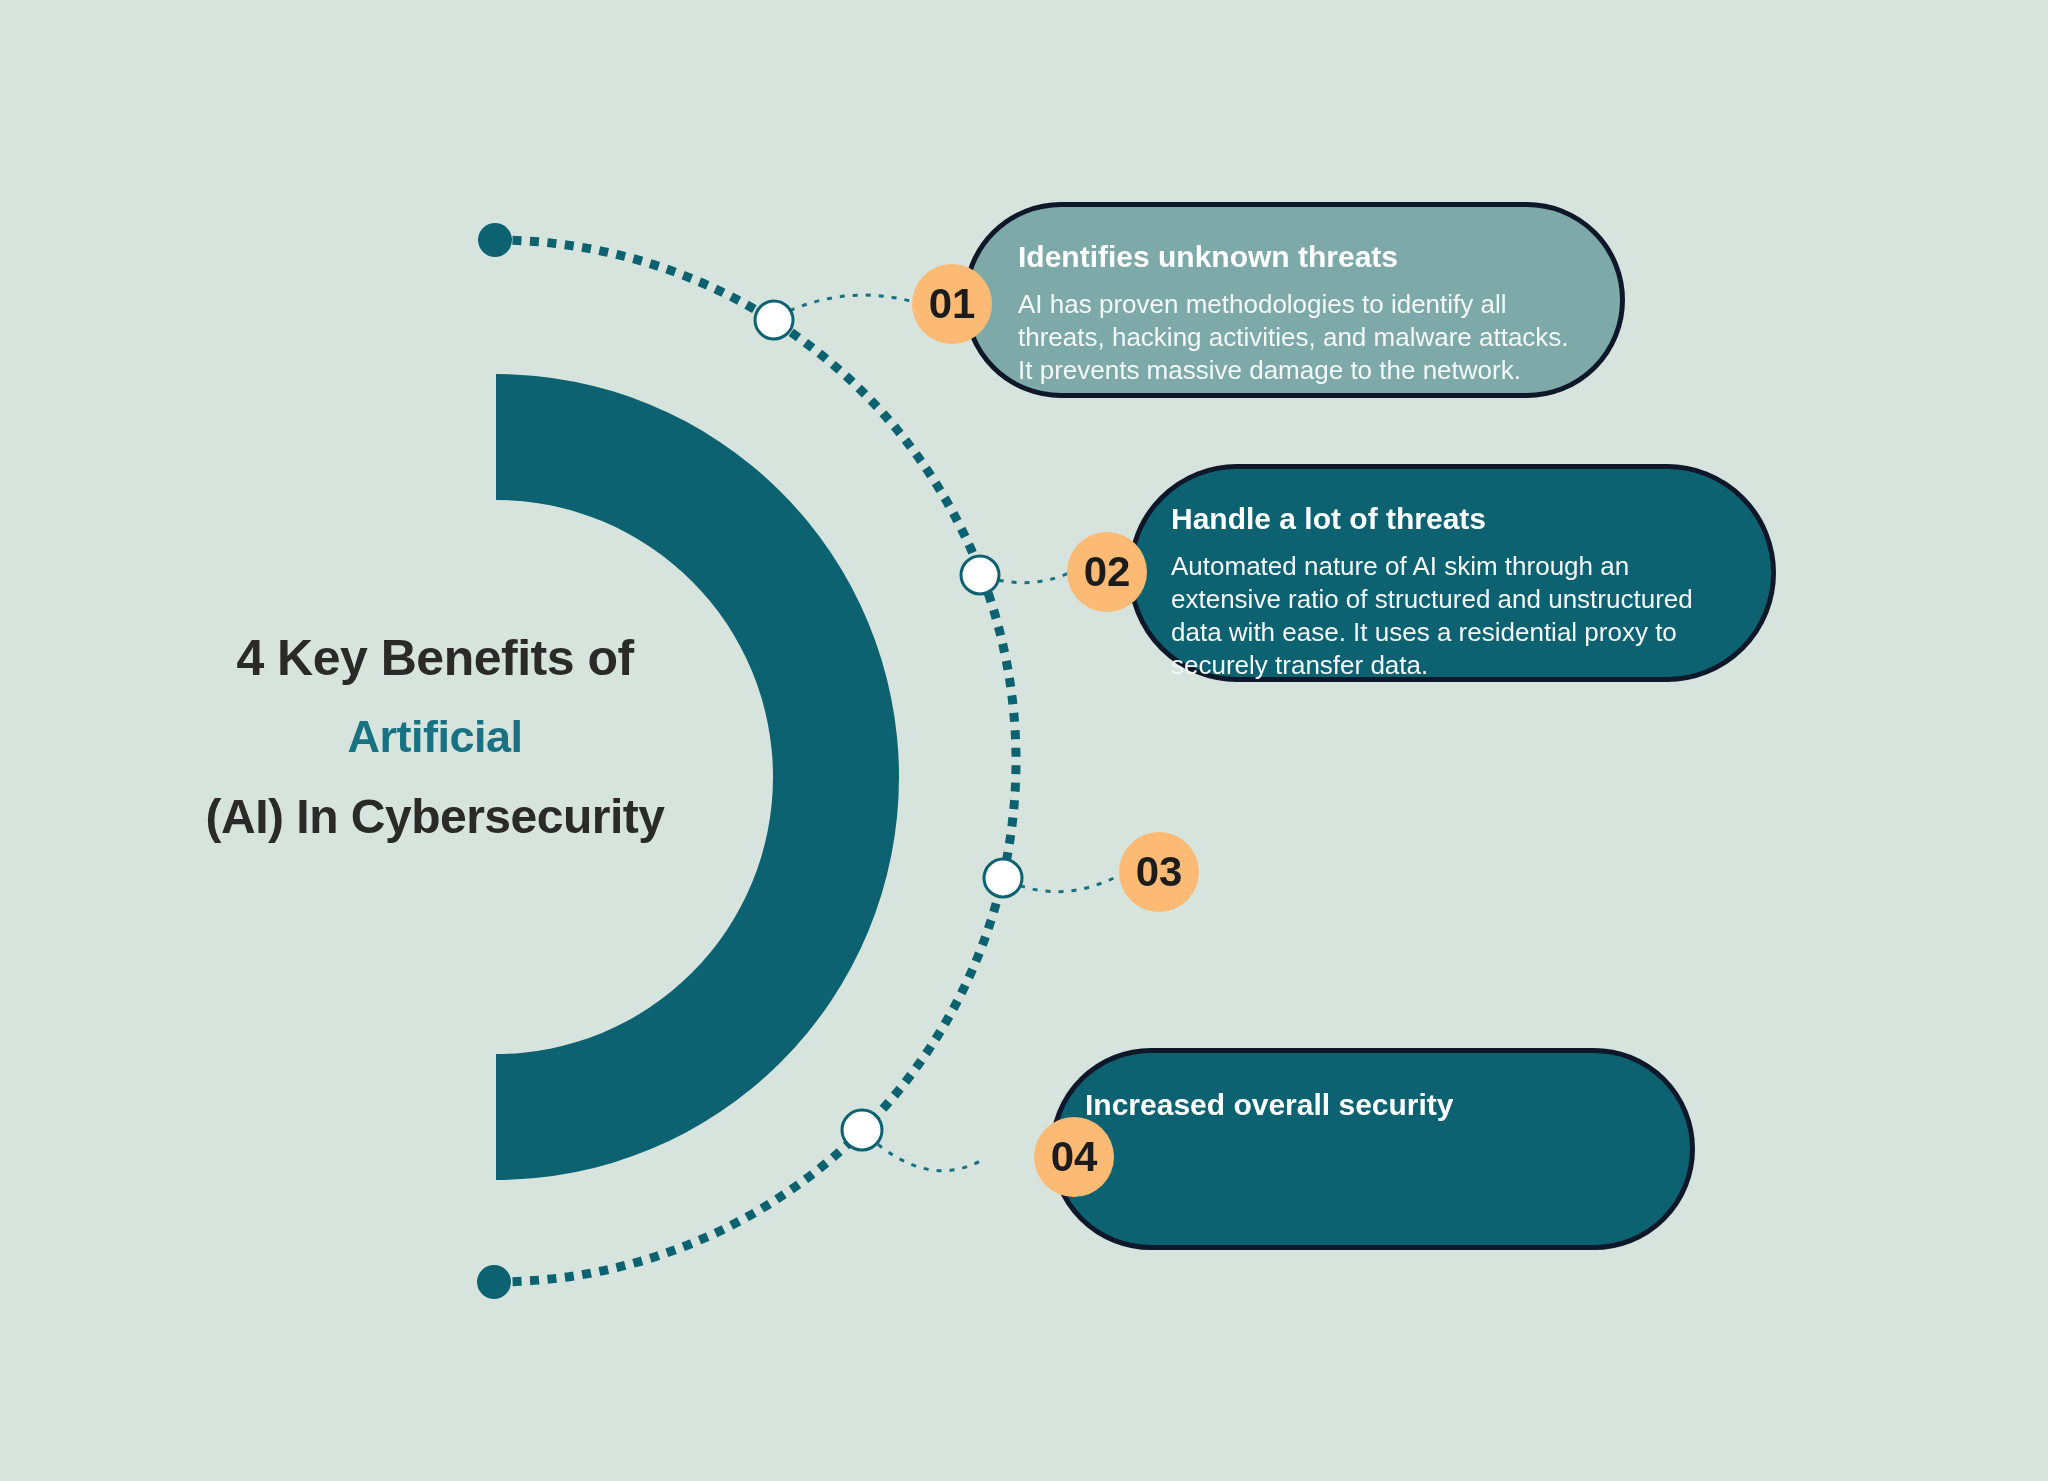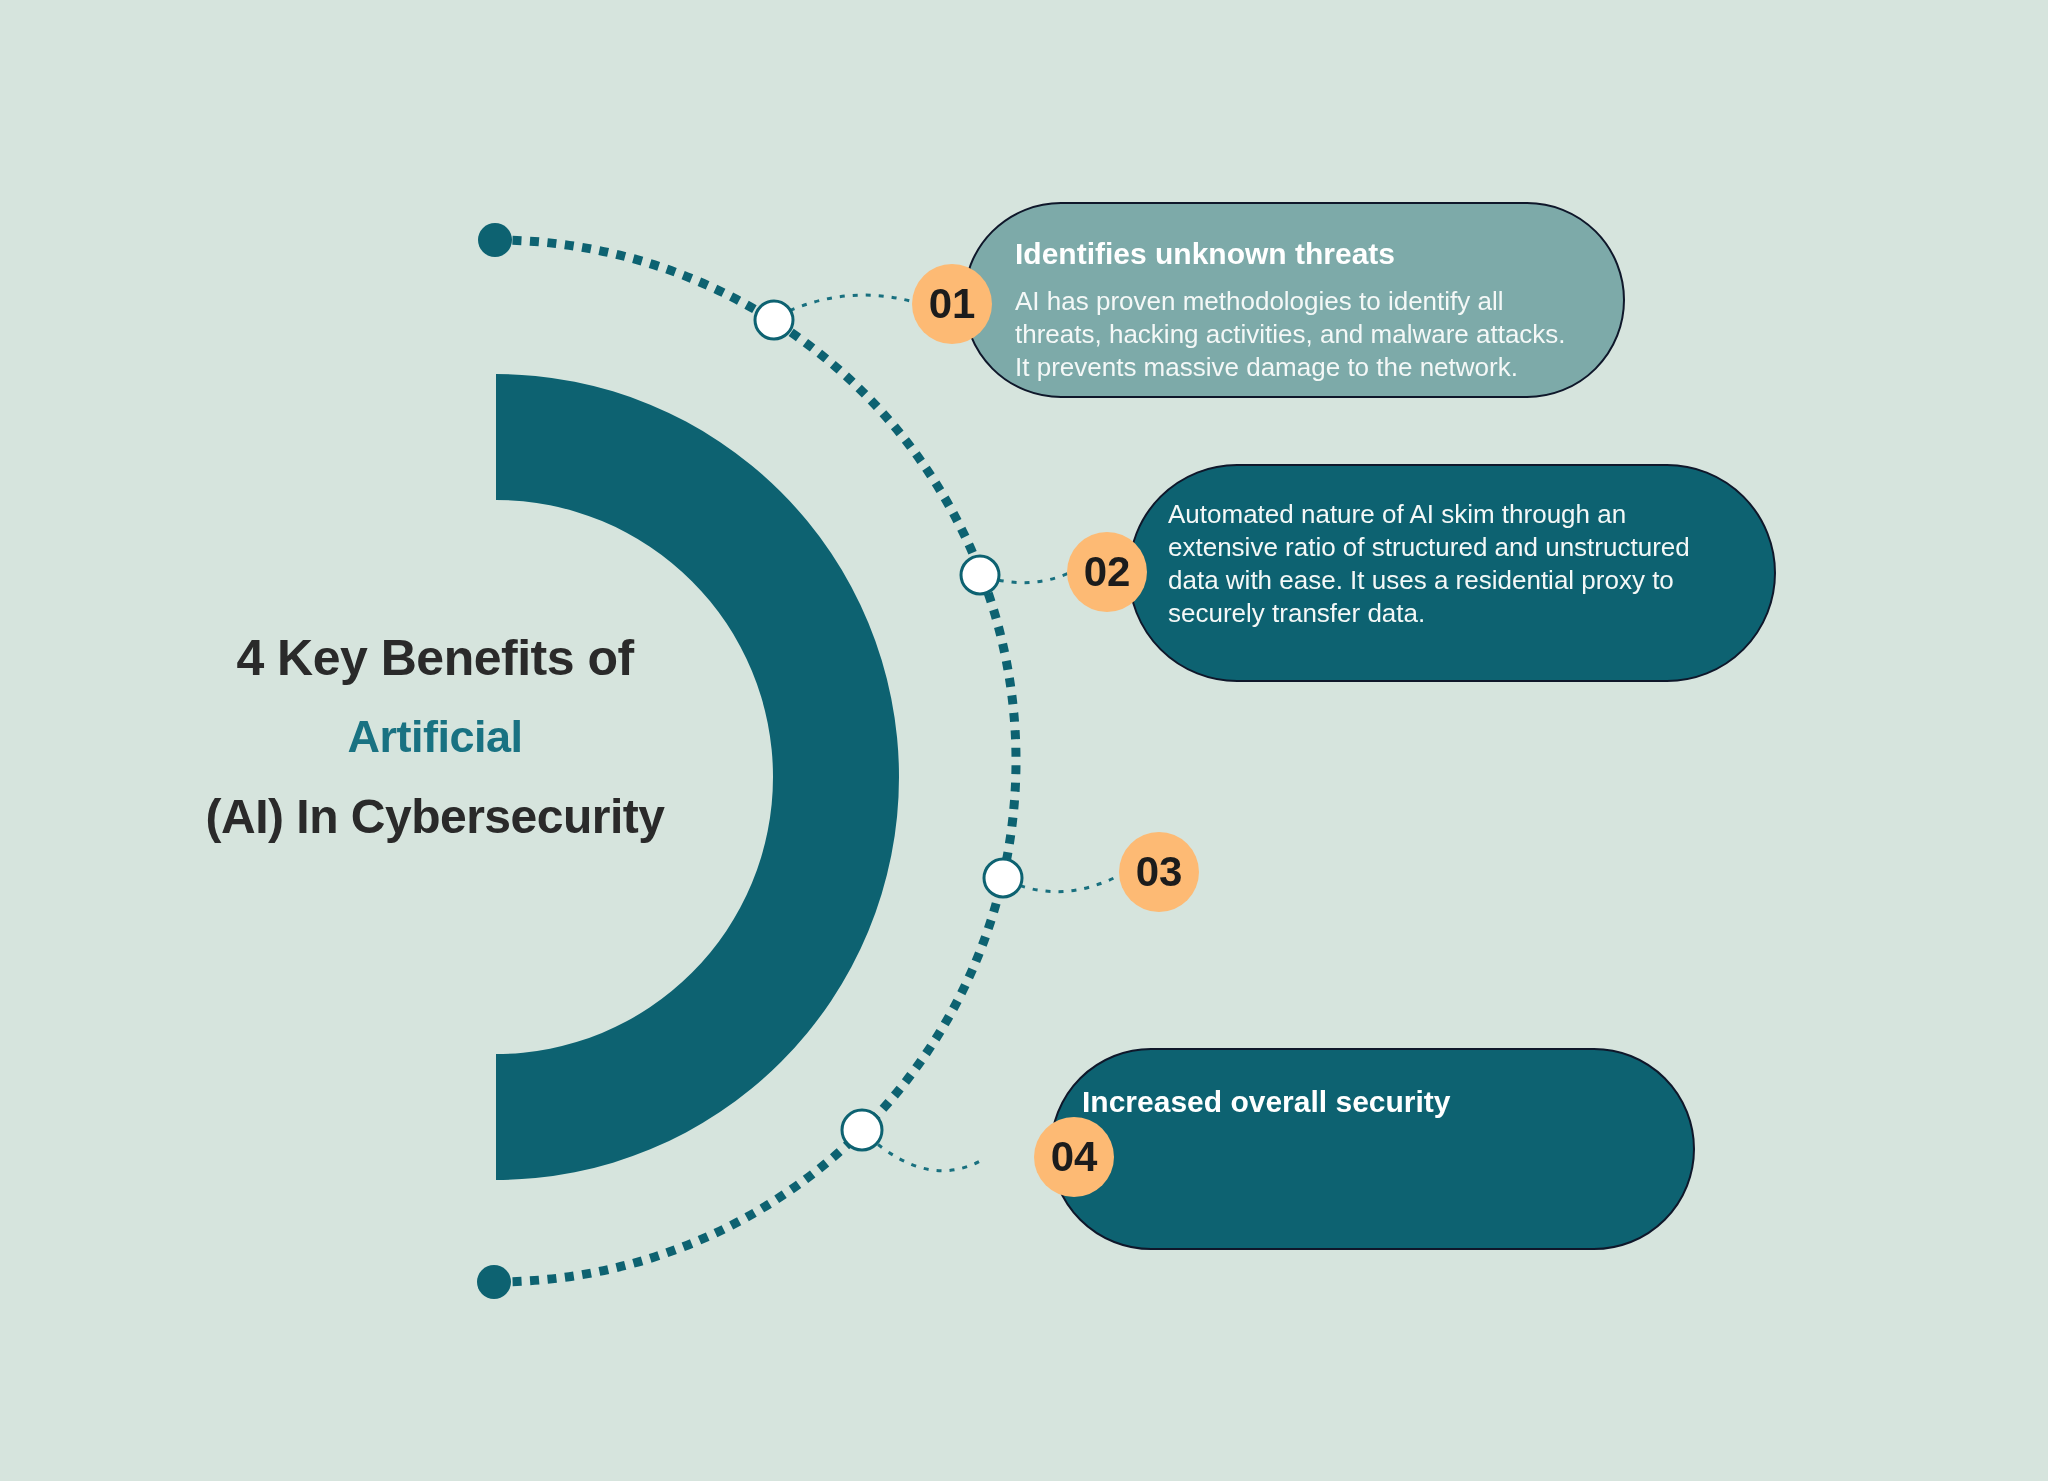--- a/index.html
+++ b/index.html
@@ -20,21 +20,21 @@
     font-size:50px;line-height:72px;font-weight:700;color:#2a2a2a;letter-spacing:-0.5px;
   }
   .title-line-large{
     font-size:45px;line-height:86px;font-weight:700;color:#197282;letter-spacing:-0.5px;
   }
   .title-line-small.last{font-size:48px;line-height:74px;}
   
   .card{
     position:absolute;
     box-sizing:border-box;
-    border:2px solid #0f172a;
+    border:5px solid #0f172a;
     color:#ffffff;
   }
   .card.light{background:#7daaa9;}
   .card.dark{background:#0d6271;}
   .card-title{
     font-size:30px;font-weight:700;line-height:36px;margin:0 0 13px 0;color:#ffffff;
   }
   .card-body{
     font-size:26px;font-weight:400;line-height:33px;margin:0;color:#f4f8f7;
   }
@@ -76,20 +76,21 @@
     <div class="title-line-large">Artificial</div>
     <div class="title-line-small last">(AI) In Cybersecurity</div>
   </div>
 
   <div class="card light" style="left:963px;top:202px;width:662px;height:196px;border-radius:98px;padding:32px 50px 28px 50px;">
     <p class="card-title">Identifies unknown threats</p>
     <p class="card-body" style="width:570px;">AI has proven methodologies to identify all threats, hacking activities, and malware attacks. It prevents massive damage to the network.</p>
   </div>
 
   <div class="card dark" style="left:1128px;top:464px;width:648px;height:218px;border-radius:109px;padding:32px 45px 28px 38px;">
+    <p class="card-title">Handle a lot of threats</p>
     <p class="card-body" style="width:565px;">Automated nature of AI skim through an extensive ratio of structured and unstructured data with ease. It uses a residential proxy to securely transfer data.</p>
   </div>
 
 
   <div class="card dark" style="left:1050px;top:1048px;width:645px;height:202px;border-radius:101px;padding:34px 50px 28px 30px;">
     <p class="card-title">Increased overall security</p>
   </div>
 
   <div class="badge" style="left:912px;top:264px;">01</div>
   <div class="badge" style="left:1067px;top:532px;">02</div>

